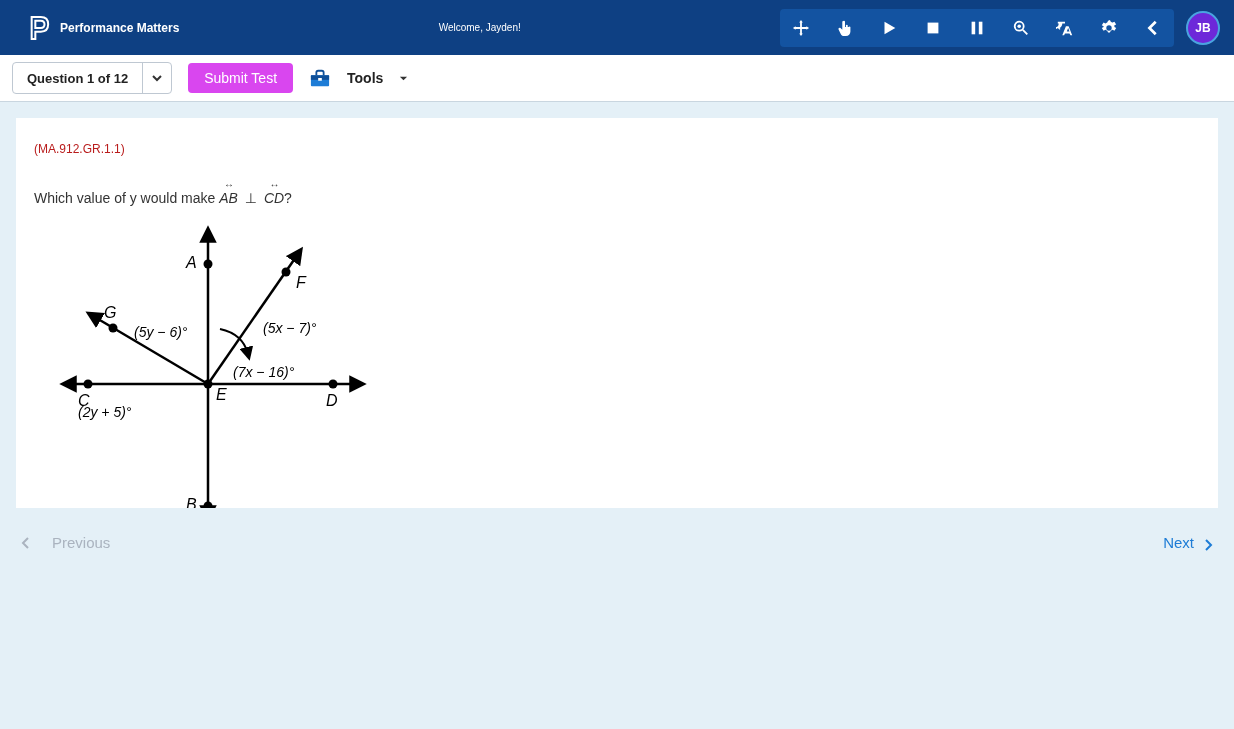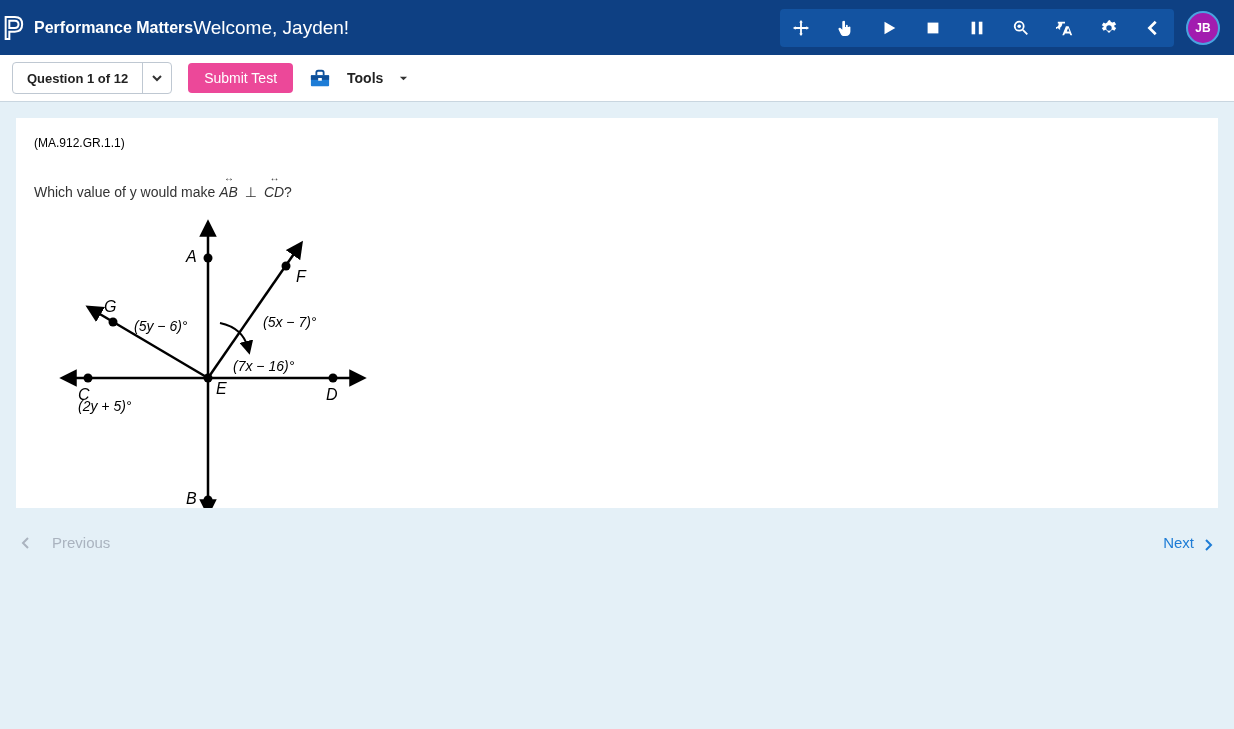--- a/index.html
+++ b/index.html
@@ -16,29 +16,30 @@
     background: #0e4083;
     height: 55px;
     display: flex;
     align-items: center;
     color: #fff;
   }
   .brand {
     display: flex;
     align-items: center;
     gap: 10px;
-    padding-left: 2px;
-    font-size: 16px;
+    padding-left: 28px;
+    font-size: 12px;
     font-weight: 700;
     text-align: right;
   }
   .brand svg { width: 22px; height: 26px; }
   .welcome {
     flex: 1;
-    font-size: 19px;
+    text-align: center;
+    font-size: 10px;
   }
   .toolstrip {
     background: #1353a1;
     border-radius: 4px;
     height: 38px;
     display: flex;
     align-items: center;
     padding: 0 8px;
     gap: 18px;
     margin-right: 12px;
@@ -46,21 +47,21 @@
   .toolstrip .ticon {
     width: 26px; height: 26px;
     display: flex; align-items: center; justify-content: center;
     color: #fff;
     cursor: pointer;
   }
   .toolstrip .ticon svg { width: 18px; height: 18px; fill: #fff; }
   .avatar {
     width: 30px; height: 30px;
     border-radius: 50%;
-    background: #a21caf;
+    background: #6d28d9;
     border: 2px solid #4aa3e0;
     color: #fff;
     font-size: 12px;
     font-weight: 700;
     display: flex; align-items: center; justify-content: center;
     margin-right: 14px;
   }
   
   .subheader {
     background: #fff;
@@ -84,21 +85,21 @@
     font-weight: 700;
     color: #222;
   }
   .qselect .chev {
     width: 28px; height: 30px;
     border-left: 1px solid #bfc8d2;
     display: flex; align-items: center; justify-content: center;
   }
   .qselect .chev svg { width: 12px; height: 12px; }
   .submit-btn {
-    background: #ec4899;
+    background: #d946ef;
     color: #fff;
     border: none;
     border-radius: 4px;
     height: 30px;
     padding: 0 16px;
     font-size: 14px;
     cursor: pointer;
   }
   .assess-title {
     flex: 1;
@@ -120,22 +121,22 @@
     background: #fff;
     margin: 16px;
     height: 390px;
     box-sizing: border-box;
     padding: 8px 18px 0 18px;
     overflow: hidden;
     position: relative;
   }
   .standard {
     font-size: 12px;
-    color: #000000;
-    margin-top: 10px;
+    color: #b91c1c;
+    margin-top: 16px;
   }
   .stem {
     margin-top: 28px;
     font-size: 14px;
     color: #333;
   }
   .math {
     font-style: italic;
     position: relative;
     display: inline-block;

